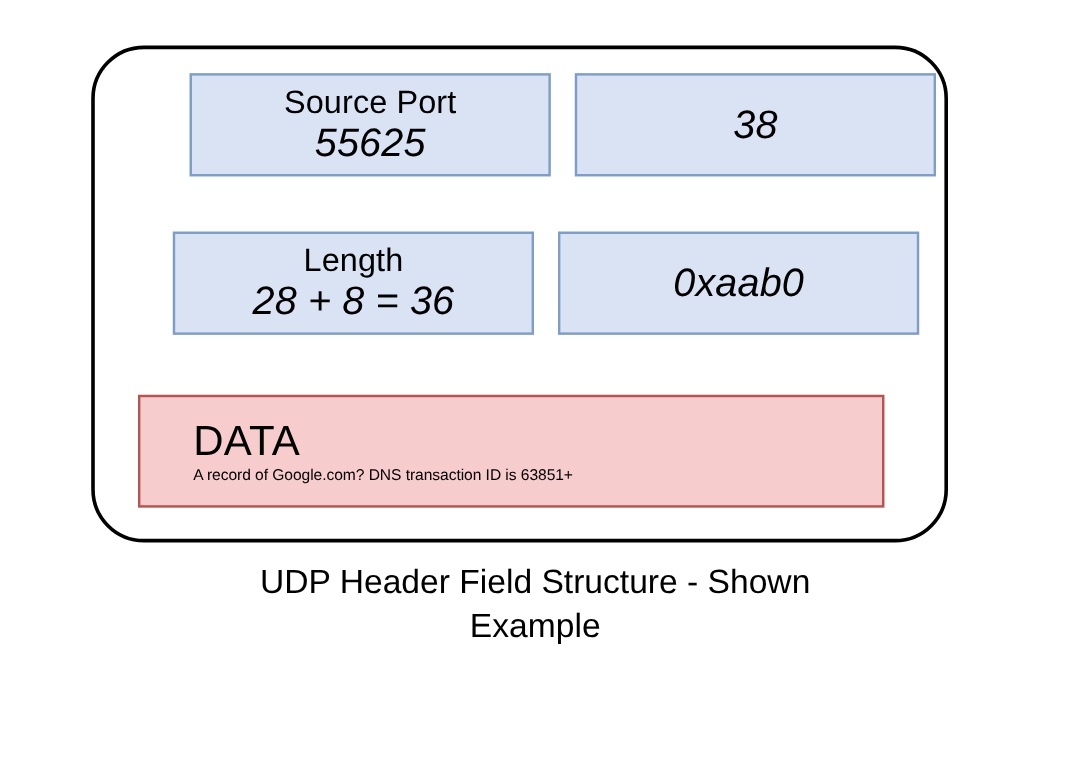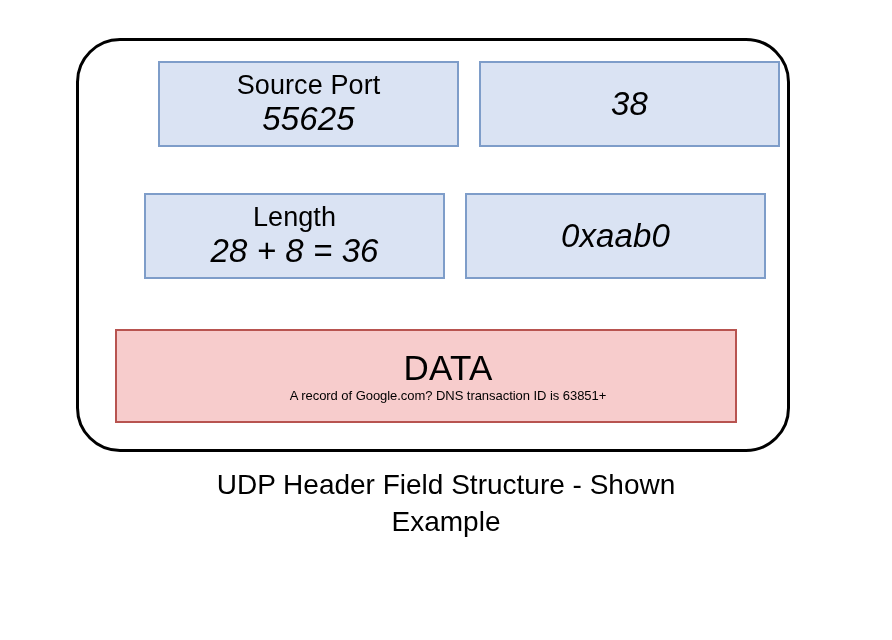--- a/index.html
+++ b/index.html
@@ -67,21 +67,21 @@
     position: absolute;
     left: 36px;
     top: 288px;
     width: 622px;
     height: 94px;
     box-sizing: border-box;
     background: #f7cccc;
     border: 2px solid #b85450;
     display: flex;
     flex-direction: column;
-    align-items: center;
+    align-items: flex-start;
     justify-content: center;
     padding-left: 44px;
   }
   #data-title {
     font-size: 35px;
     line-height: 1.0;
     margin-bottom: 4px;
     letter-spacing: 0.2px;
   }
   #data-description {

